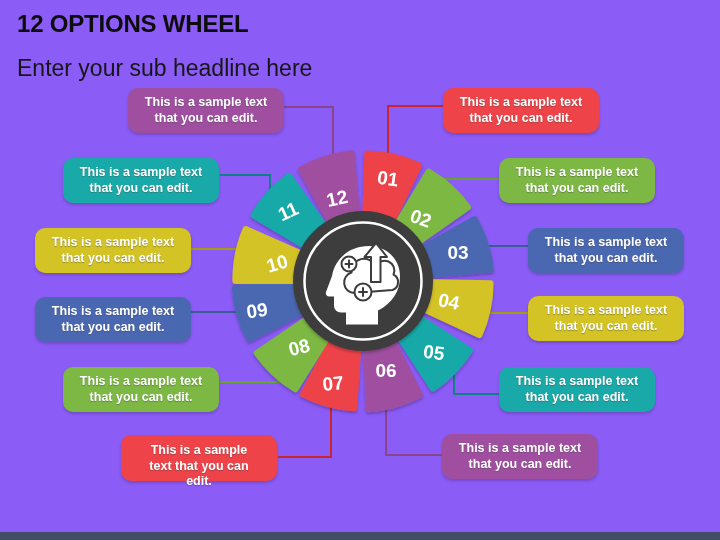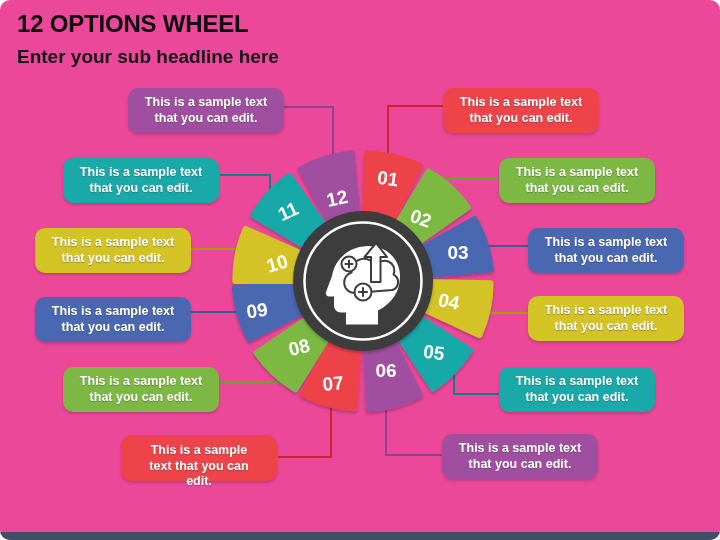--- a/index.html
+++ b/index.html
@@ -1,19 +1,19 @@
 <!DOCTYPE html>
 <html><head>
 <meta charset="utf-8">
 <style>
   html,body{margin:0;padding:0;}
   body{font-family:"Liberation Sans",sans-serif;}
-  .slide{position:relative;width:720px;height:540px;background:#ec4899;overflow:hidden;border-radius:10px;}
+  .slide{position:relative;width:720px;height:540px;background:#8b5cf6;overflow:hidden;}
   .slide-title{position:absolute;left:17px;top:10px;font-size:24px;font-weight:800;color:#0d0d0d;letter-spacing:-0.2px;}
-  .slide-subtitle{position:absolute;left:17px;top:46px;font-size:19px;font-weight:700;color:#161616;}
+  .slide-subtitle{position:absolute;left:17px;top:55px;font-size:23px;font-weight:400;color:#161616;}
   .wheel-svg{position:absolute;left:0;top:0;}
   .opt-box{position:absolute;width:156px;height:45px;border-radius:10px;display:flex;align-items:center;justify-content:flex-end;
            text-align:center;color:#ffffff;font-size:12.5px;font-weight:700;line-height:15.5px;
            box-shadow:0 2px 3px rgba(0,0,0,0.18);text-shadow:0 1px 1px rgba(70,70,70,0.45);}
   .opt-box span{display:block;padding:0 10px;}
   .opt-box.wrap3{height:46px;align-items:flex-start;padding-top:8px;box-sizing:border-box;}
   .opt-box.wrap3 span{padding:0 28px;}
   .footer-bar{position:absolute;left:0;top:532px;width:720px;height:8px;}
   .num{font:700 19px "Liberation Sans",sans-serif;fill:#ffffff;}
   .petal{stroke-width:6;stroke-linejoin:round;}

